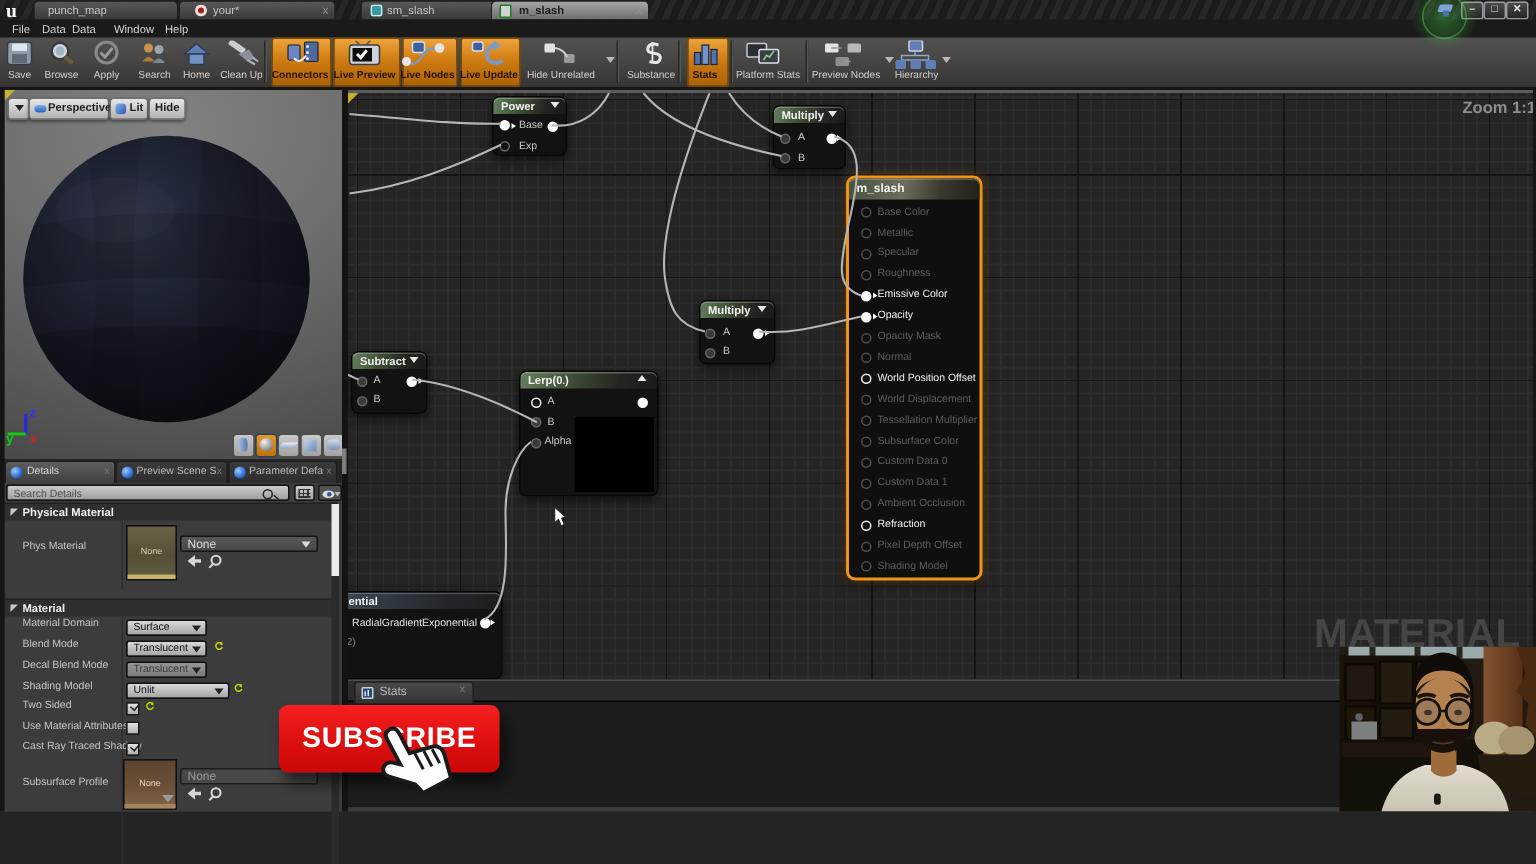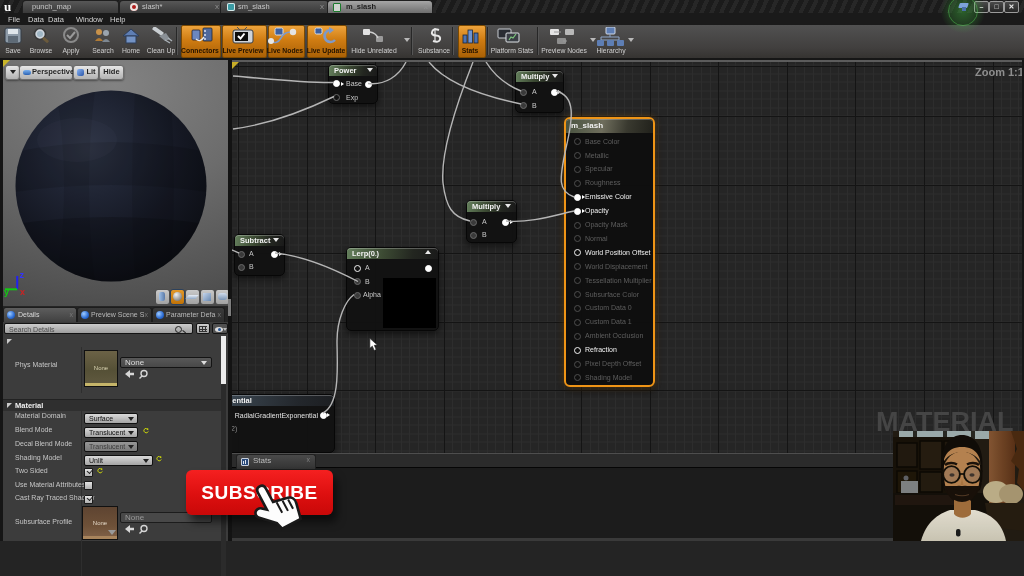--- a/index.html
+++ b/index.html
@@ -79,22 +79,22 @@
 #bbar{left:0;top:541px;width:1024px;height:35px;background:#030303;z-index:12;color:#f5f5f5;font-size:22px;font-weight:bold;text-align:center;line-height:34px;letter-spacing:0.2px;}
 #bbar .red{color:#e02626;} #bbin{display:inline-block;transform:scaleX(0.82);transform-origin:50% 50%;white-space:nowrap;}
 
 #subbtn{left:186px;top:470px;width:147px;height:45px;background:linear-gradient(#f52020,#dd0f0f 55%,#c90808);border-radius:6px;box-shadow:4px 7px 9px rgba(0,0,0,0.55);z-index:10;color:#fff;font-size:19px;font-weight:bold;text-align:center;line-height:45px;letter-spacing:0.5px;}
 #webcam{left:893px;top:431px;z-index:11;}
 </style>
 
 <div class="ab" id="tbar"></div>
 <div class="ab" style="left:4px;top:-1px;width:22px;height:14px;color:#fff;font-size:13px;font-weight:bold;z-index:2;font-family:'Liberation Serif',serif;">u</div>
 <div class="tab" style="left:22px;width:95px;"><span style="margin-left:9px;">punch_map</span></div>
-<div class="tab" style="left:119px;width:103px;"><span style="position:absolute;left:10px;top:2px;width:8px;height:8px;border-radius:50%;background:#b01c1c;box-shadow:inset 0 0 0 2px #e8e4e0;"></span><span style="margin-left:22px;">slash*</span><span class="tx">x</span></div>
-<div class="tab" style="left:220px;width:107px;"><span style="position:absolute;left:6px;top:2px;width:8px;height:8px;border-radius:2px;background:#3a9ba4;box-shadow:inset 0 0 0 1px #d8e8e8;"></span><span style="margin-left:17px;">sm_slash</span><span class="tx">x</span></div>
+<div class="tab" style="left:119px;width:103px;"><span style="position:absolute;left:10px;top:2px;width:8px;height:8px;border-radius:50%;background:#b01c1c;box-shadow:inset 0 0 0 2px #e8e4e0;"></span><span style="margin-left:22px;">your*</span><span class="tx">x</span></div>
+<div class="tab" style="left:240px;width:107px;"><span style="position:absolute;left:6px;top:2px;width:8px;height:8px;border-radius:2px;background:#3a9ba4;box-shadow:inset 0 0 0 1px #d8e8e8;"></span><span style="margin-left:17px;">sm_slash</span><span class="tx">x</span></div>
 <div class="tab act" style="left:327px;width:104px;"><span style="position:absolute;left:5px;top:1.5px;width:8px;height:9px;border-radius:1px;background:#cfd4cf;border:1px solid #1c7a2c;box-sizing:border-box;"></span><span style="margin-left:18px;">m_slash</span><span class="tx">x</span></div>
 <div class="ab" style="left:941px;top:-11px;width:44px;height:44px;border-radius:50%;background:radial-gradient(circle,rgba(70,210,70,0.38) 0%,rgba(60,190,60,0.2) 45%,rgba(40,150,40,0.0) 72%);z-index:3;"></div>
 <div class="ab" style="left:948px;top:-4px;width:30px;height:30px;border-radius:50%;border:1.5px solid rgba(90,225,90,0.4);box-sizing:border-box;z-index:3;"></div>
 <div class="ab" style="left:959px;top:3px;width:9px;height:5px;background:#7da2d9;transform:skewX(-18deg);z-index:4;border-radius:1px;"></div>
 <div class="ab" style="left:962px;top:7px;width:4px;height:4px;background:#4a6fa9;z-index:4;"></div>
 <div class="wbtn" style="left:974px;">–</div>
 <div class="wbtn" style="left:989px;">□</div>
 <div class="wbtn" style="left:1004px;">✕</div>
 
 <div class="ab" id="mbar"></div>
@@ -410,20 +410,21 @@
 </div>
 <div style="position:absolute;left:193px;top:263px;width:14px;height:11px;background:linear-gradient(#cfcfcf,#a2a2a2);border:1px solid #141414;border-radius:2px;box-sizing:border-box;">
  <span style="position:absolute;left:2px;top:2px;width:8px;height:5.5px;background:repeating-linear-gradient(to right,#333 0 1px,transparent 1px 3px),repeating-linear-gradient(to bottom,#333 0 1px,transparent 1px 2.5px);"></span>
 </div>
 <div style="position:absolute;left:209px;top:263px;width:16px;height:11px;background:#515151;border:1px solid #141414;border-radius:2px;box-sizing:border-box;">
  <span style="position:absolute;left:2px;top:2.5px;width:8px;height:5px;background:#dcdcdc;border-radius:50%;"></span>
  <span style="position:absolute;left:4.5px;top:3.5px;width:3px;height:3px;background:#2a5a9a;border-radius:50%;"></span>
  <span style="position:absolute;right:0px;top:4px;width:0;height:0;border:2px solid transparent;border-top:3px solid #bbb;"></span>
 </div>
 
+<div id="dhead1" style="top:275px;">Physical Material</div>
 <div style="position:absolute;left:4px;top:279px;width:0;height:0;border-top:5px solid #c9c9c9;border-right:5px solid transparent;"></div>
 <div class="colsep" style="top:287px;height:46px;"></div>
 <div class="dlab" style="top:301px;">Phys Material</div>
 <div style="position:absolute;left:81px;top:290px;width:34px;height:37px;background:linear-gradient(#6b6246,#555036 55%,#615a40);border:1px solid #111;box-sizing:border-box;">
  <span style="position:absolute;left:0;right:0;top:14px;text-align:center;font-size:6px;color:#d8d2b0;">None</span>
  <span style="position:absolute;left:0;right:0;bottom:0;height:3.5px;background:#c6b569;"></span>
 </div>
 <div style="position:absolute;left:117px;top:296.5px;width:92px;height:11px;background:linear-gradient(#585858,#484848);border:1px solid #141414;border-radius:2px;box-sizing:border-box;">
  <span style="position:absolute;left:4px;top:0.5px;font-size:8px;color:#dedede;">None</span>
  <span style="position:absolute;right:4px;top:3px;width:0;height:0;border:3px solid transparent;border-top:4px solid #ddd;"></span>

